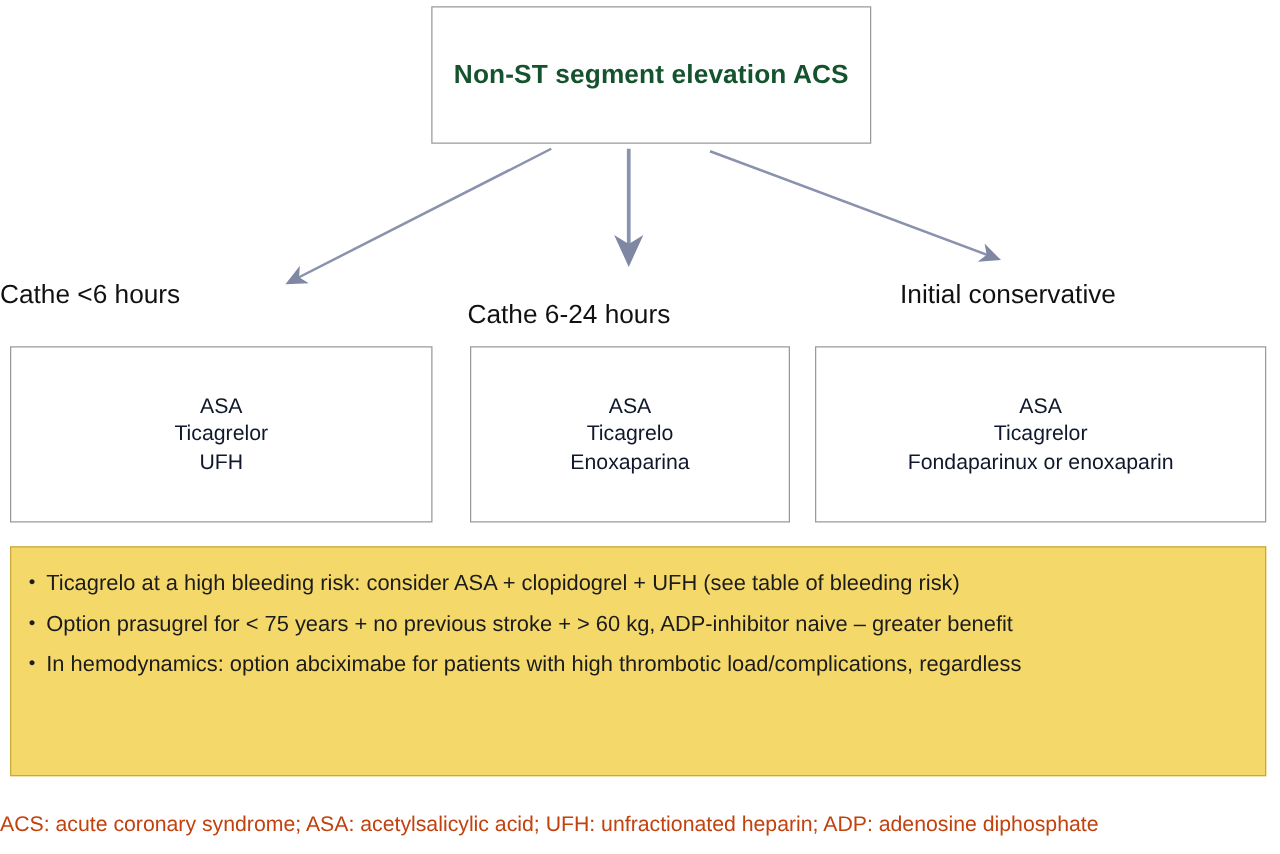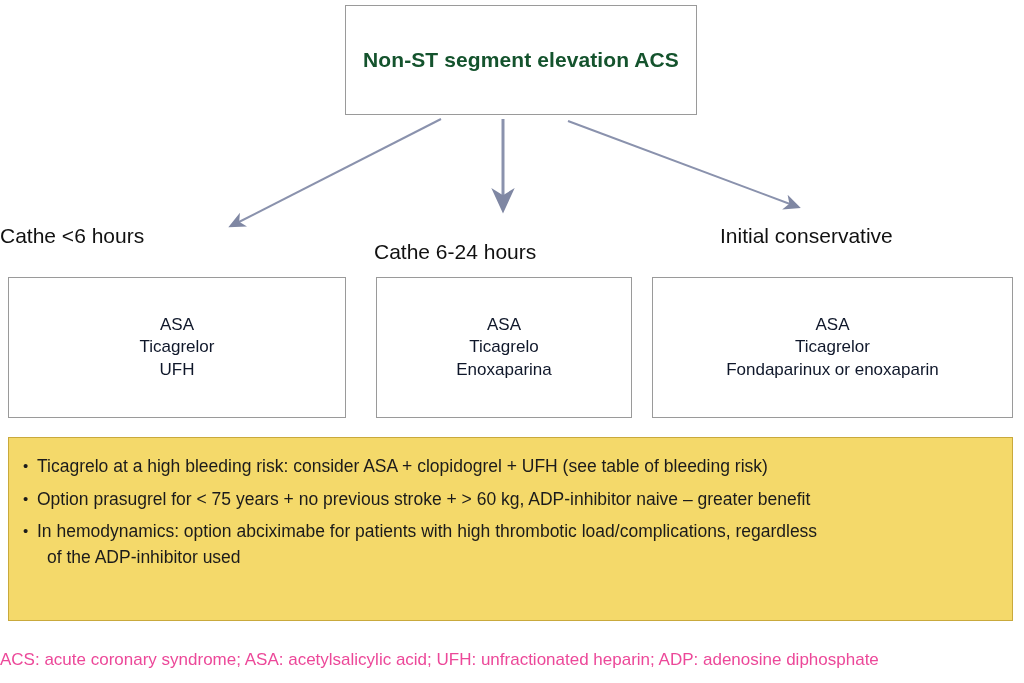--- a/index.html
+++ b/index.html
@@ -118,21 +118,21 @@
     padding-left: 10px;
   }
 
   
   .footnote {
     position: absolute;
     left: 0px;
     top: 650px;
     width: 1024px;
     font-size: 17px;
-    color: #ec4899;
+    color: #c2410c;
     white-space: nowrap;
   }
 </style>
 </head>
 <body>
 
 <div class="canvas">
 
   <svg class="arrows" viewBox="0 0 1024 683" width="1024" height="683">
     <defs>
@@ -184,21 +184,20 @@
       <span class="note-bullet">•</span>
       <span class="note-text">
         <span>Option prasugrel for &lt; 75 years + no previous stroke + &gt; 60 kg, ADP-inhibitor naive – greater benefit</span>
       </span>
     </div>
 
     <div class="note-item">
       <span class="note-bullet">•</span>
       <span class="note-text">
         <span>In hemodynamics: option abciximabe for patients with high thrombotic load/complications, regardless</span>
-        <span class="cont">of the ADP-inhibitor used</span>
       </span>
     </div>
 
   </div>
 
   <div class="footnote">ACS: acute coronary syndrome; ASA: acetylsalicylic acid; UFH: unfractionated heparin; ADP: adenosine diphosphate</div>
 
 </div>
 
 </body></html>

